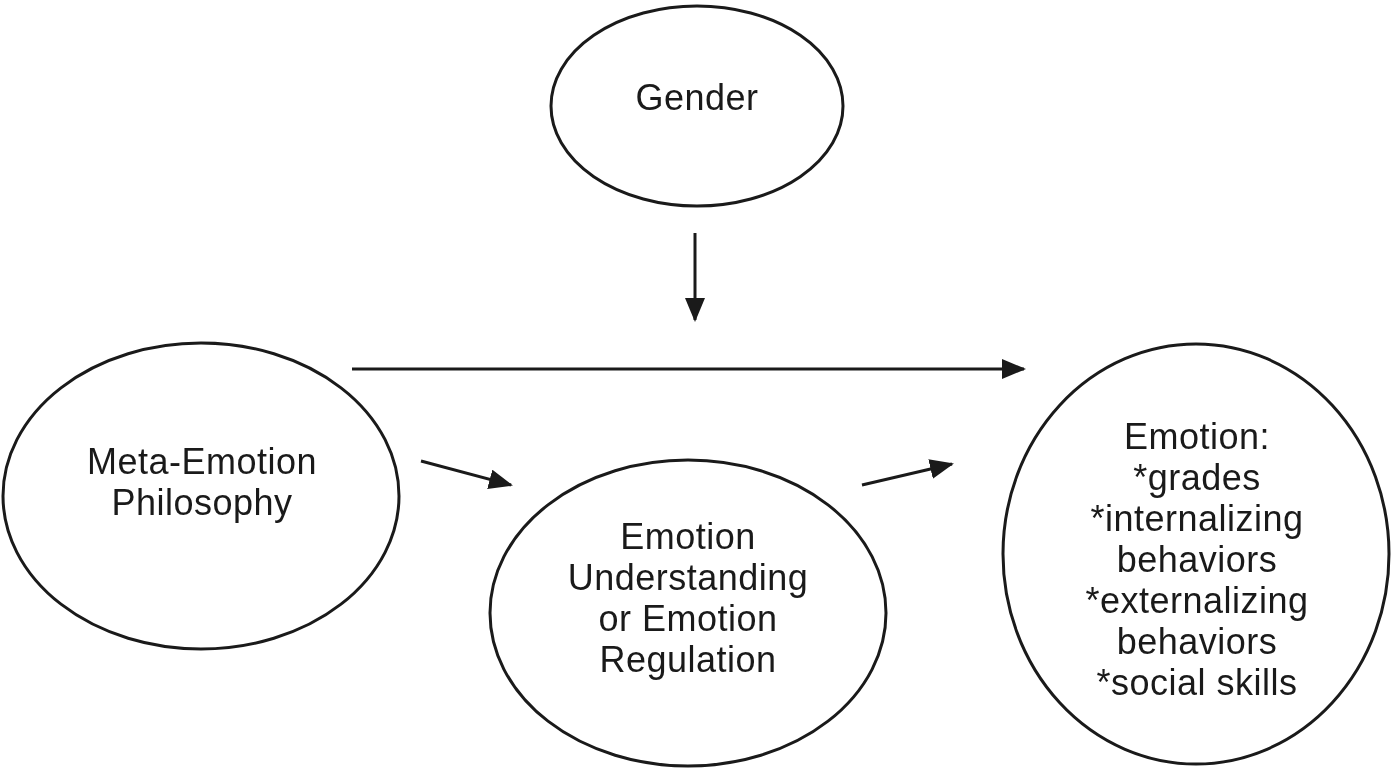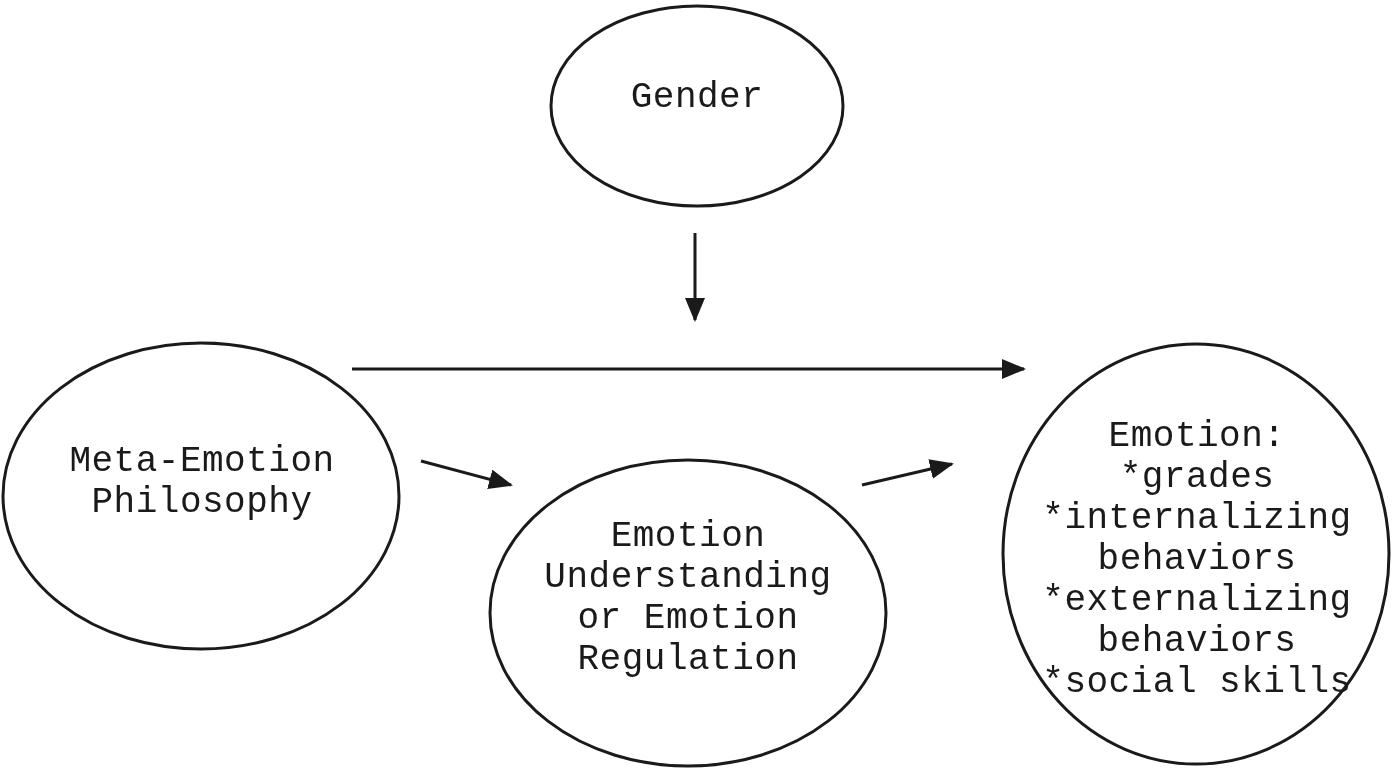--- a/index.html
+++ b/index.html
@@ -22,21 +22,20 @@
   }
   .node-label {
     position: absolute;
     transform: translate(-50%, -50%);
     text-align: center;
     white-space: pre-line;
     font-size: 36px;
     line-height: 41px;
     color: #1a1a1a;
     letter-spacing: 0.5px;
-    font-family: Liberation Mono, monospace;
   }
 </style>
 </head>
 <body>
 
 <div class="canvas">
 
   <svg class="diagram-svg" width="1400" height="775" viewBox="0 0 1400 775">
     <defs>
       <marker id="ah" viewBox="0 0 12 10" refX="11" refY="5" markerWidth="24" markerHeight="20" markerUnits="userSpaceOnUse" orient="auto">

